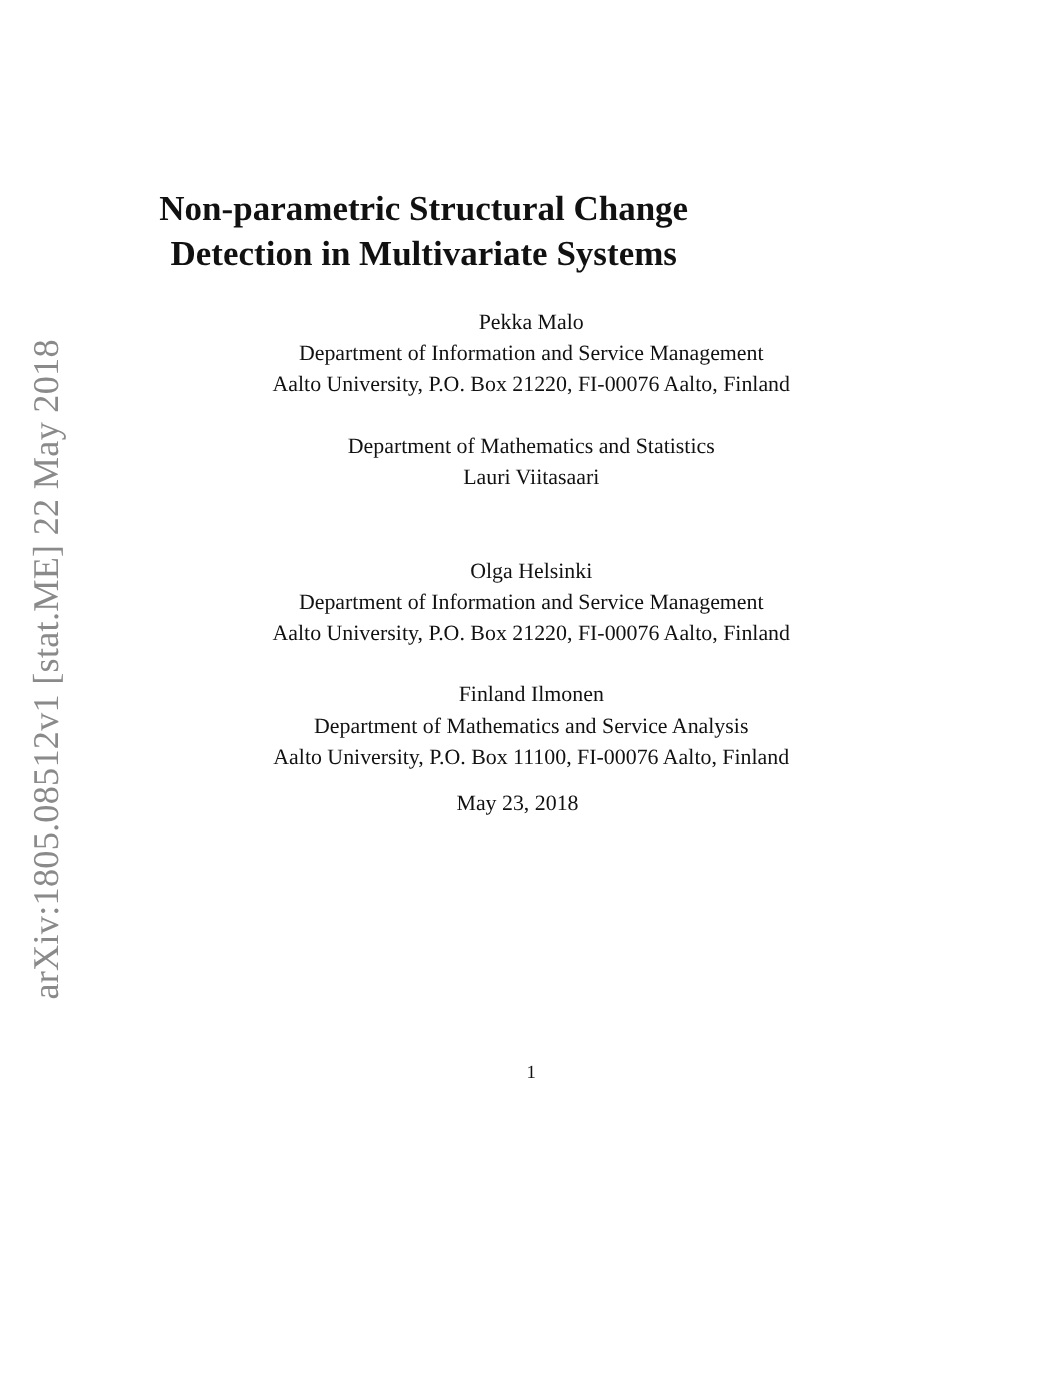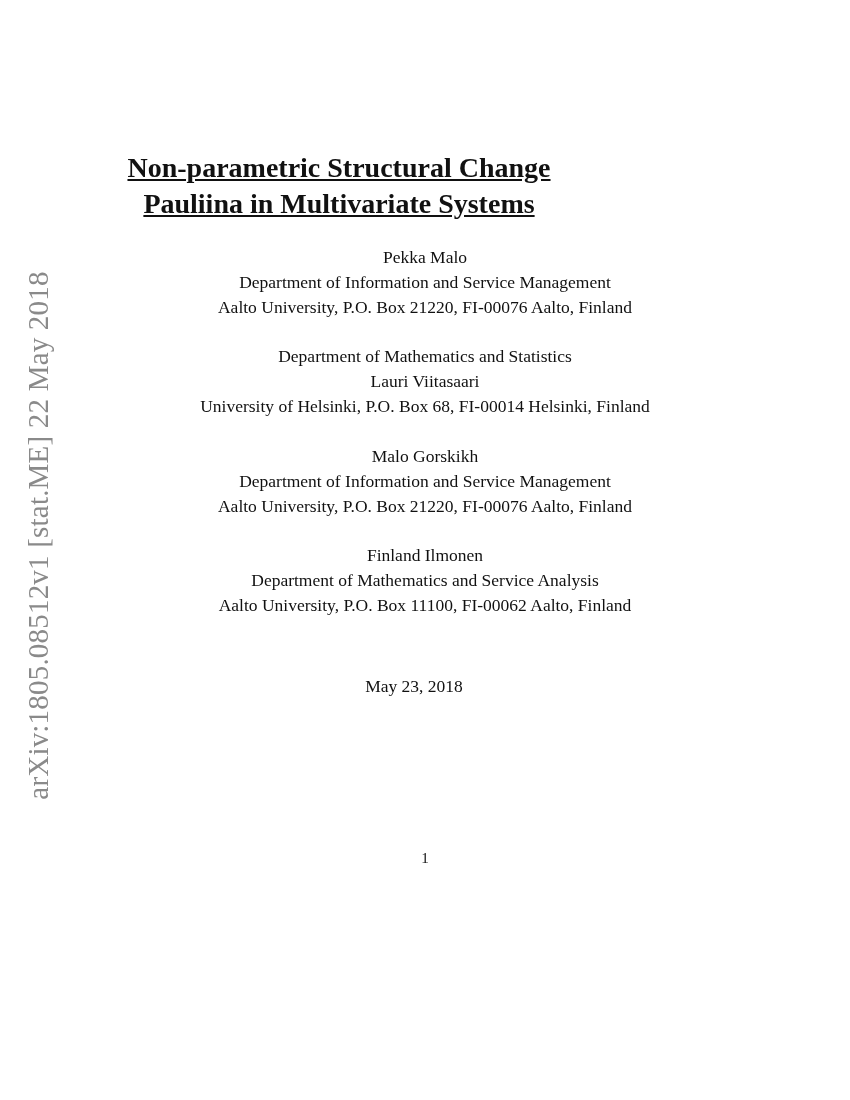--- a/index.html
+++ b/index.html
@@ -10,67 +10,66 @@
     display: flex; align-items: center; justify-content: center;
   }
   .arxiv-stamp span {
     display: block; transform: rotate(-90deg); white-space: nowrap;
     font-family: "Liberation Serif", serif; font-size: 29px; color: #8a8a8a;
     letter-spacing: 0.2px;
   }
   .title {
     position: absolute; left: 0; width: 678px; top: 150px; text-align: center;
     font-family: "Liberation Serif", serif; font-weight: bold; font-size: 28px;
-    line-height: 36px; color: #111; text-decoration: underline;
+    line-height: 36px; color: #111;
   }
   .title div { padding-left: 0; }
   .author-block {
     position: absolute; left: 0; width: 850px; text-align: center;
     font-family: "Liberation Serif", serif; font-size: 17.5px; line-height: 25px; color: #111;
   }
   .date {
     position: absolute; left: 0; width: 828px; top: 632px; text-align: center;
-    font-family: "Liberation Serif", serif; font-size: 17.5px; color: #111; margin-top: 44px;
+    font-family: "Liberation Serif", serif; font-size: 17.5px; color: #111;
   }
   .page-number {
     position: absolute; left: 0; width: 850px; top: 850px; text-align: center;
     font-family: "Liberation Serif", serif; font-size: 15px; color: #111;
   }
 </style>
 </head>
 <body>
 
 <div class="arxiv-stamp">
   <span>arXiv:1805.08512v1  [stat.ME]  22 May 2018</span>
 </div>
 
 <div class="title">
   <div>Non-parametric Structural Change</div>
-  <div>Pauliina in Multivariate Systems</div>
+  <div>Detection in Multivariate Systems</div>
 </div>
 
 <div class="author-block" style="top:245px;">
   <div>Pekka Malo</div>
   <div>Department of Information and Service Management</div>
   <div>Aalto University, P.O. Box 21220, FI-00076 Aalto, Finland</div>
 </div>
 
 <div class="author-block" style="top:344px;">
   <div>Department of Mathematics and Statistics</div>
   <div>Lauri Viitasaari</div>
-  <div>University of Helsinki, P.O. Box 68, FI-00014 Helsinki, Finland</div>
 </div>
 
 <div class="author-block" style="top:444px;">
-  <div>Malo Gorskikh</div>
+  <div>Olga Helsinki</div>
   <div>Department of Information and Service Management</div>
   <div>Aalto University, P.O. Box 21220, FI-00076 Aalto, Finland</div>
 </div>
 
 <div class="author-block" style="top:543px;">
   <div>Finland Ilmonen</div>
   <div>Department of Mathematics and Service Analysis</div>
-  <div>Aalto University, P.O. Box 11100, FI-00062 Aalto, Finland</div>
+  <div>Aalto University, P.O. Box 11100, FI-00076 Aalto, Finland</div>
 </div>
 
 <div class="date">May 23, 2018</div>
 
 <div class="page-number">1</div>
 
 </body></html>

